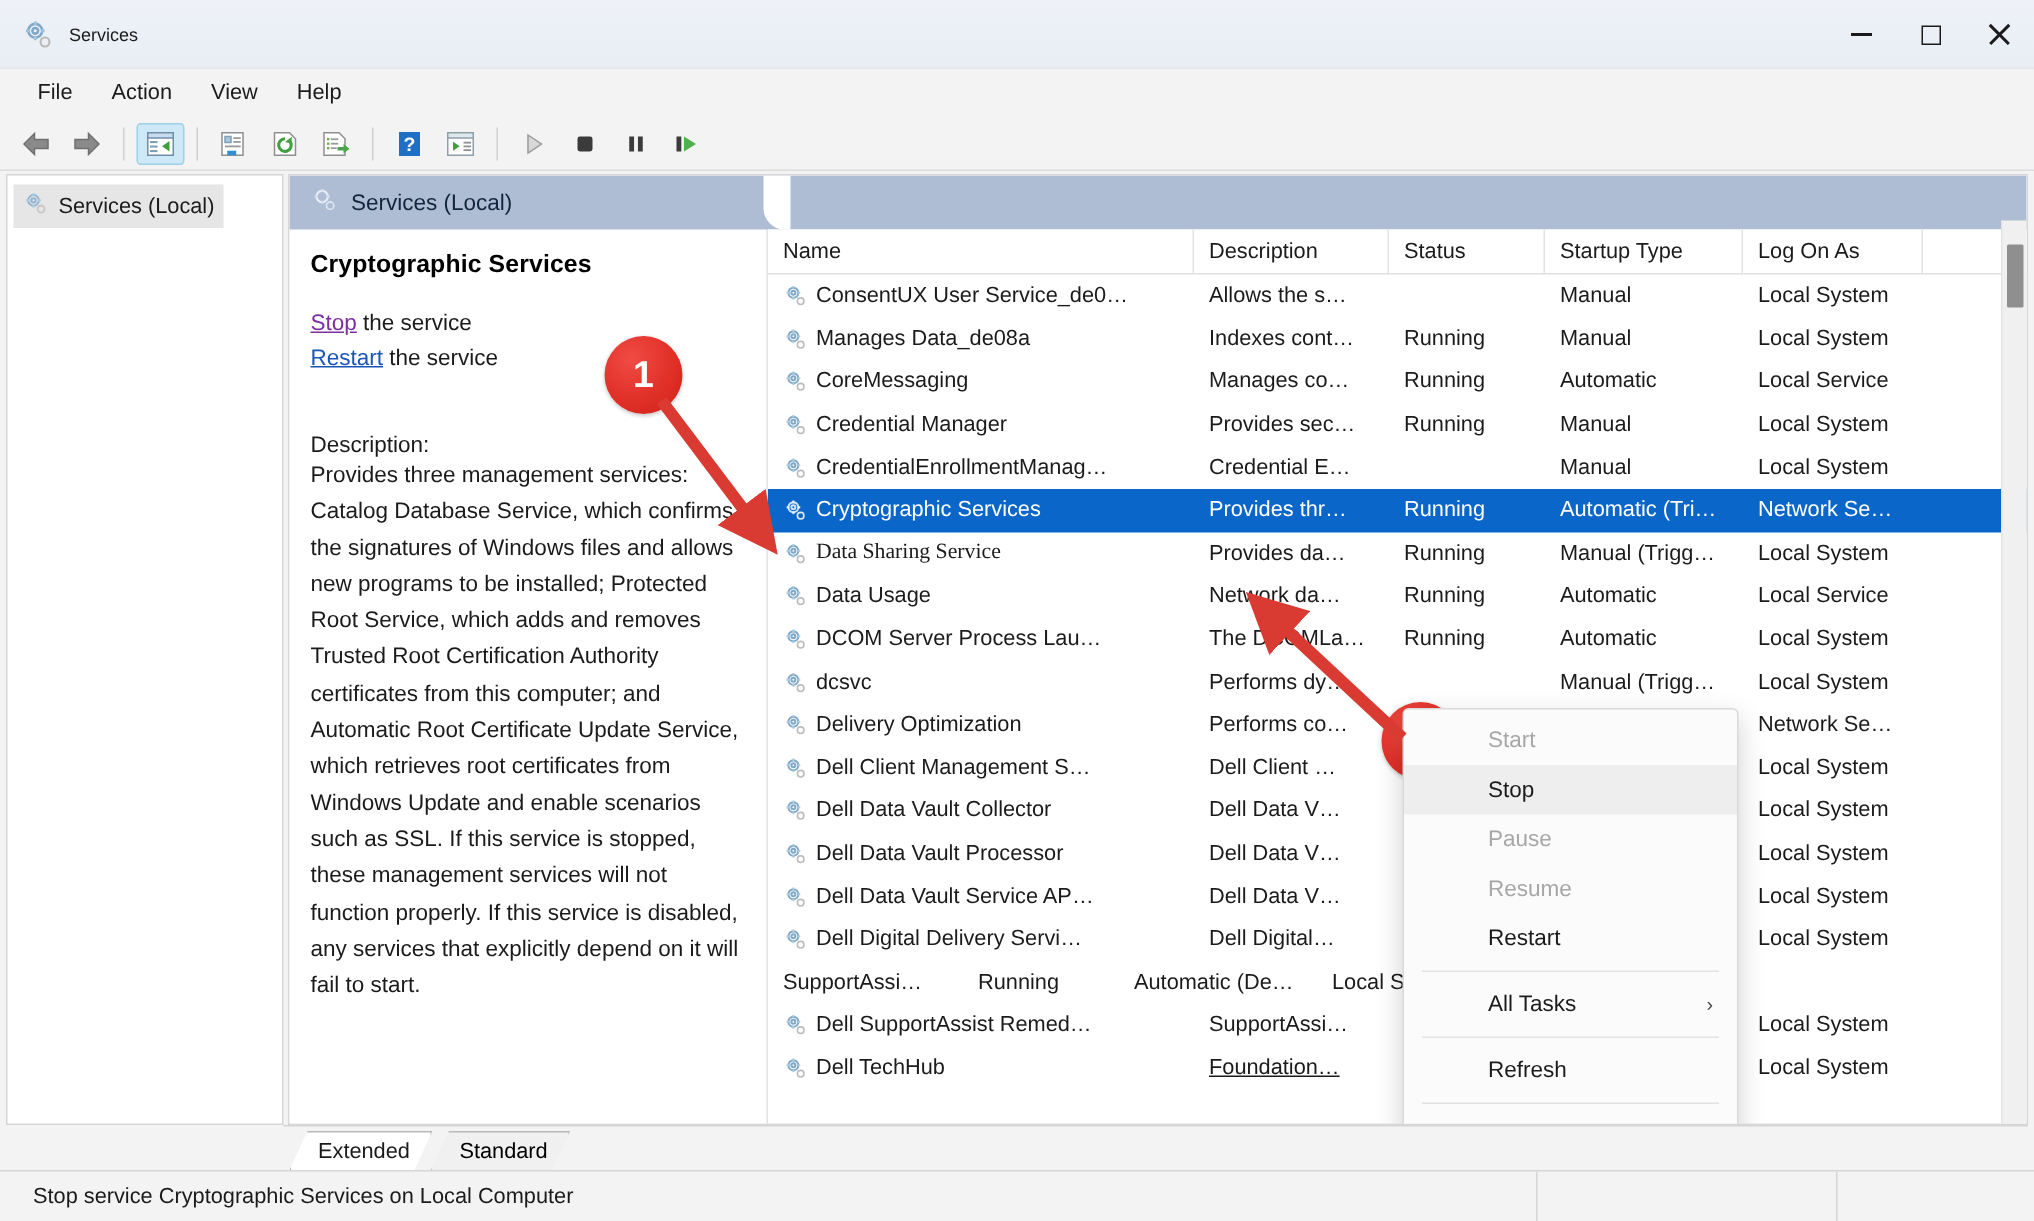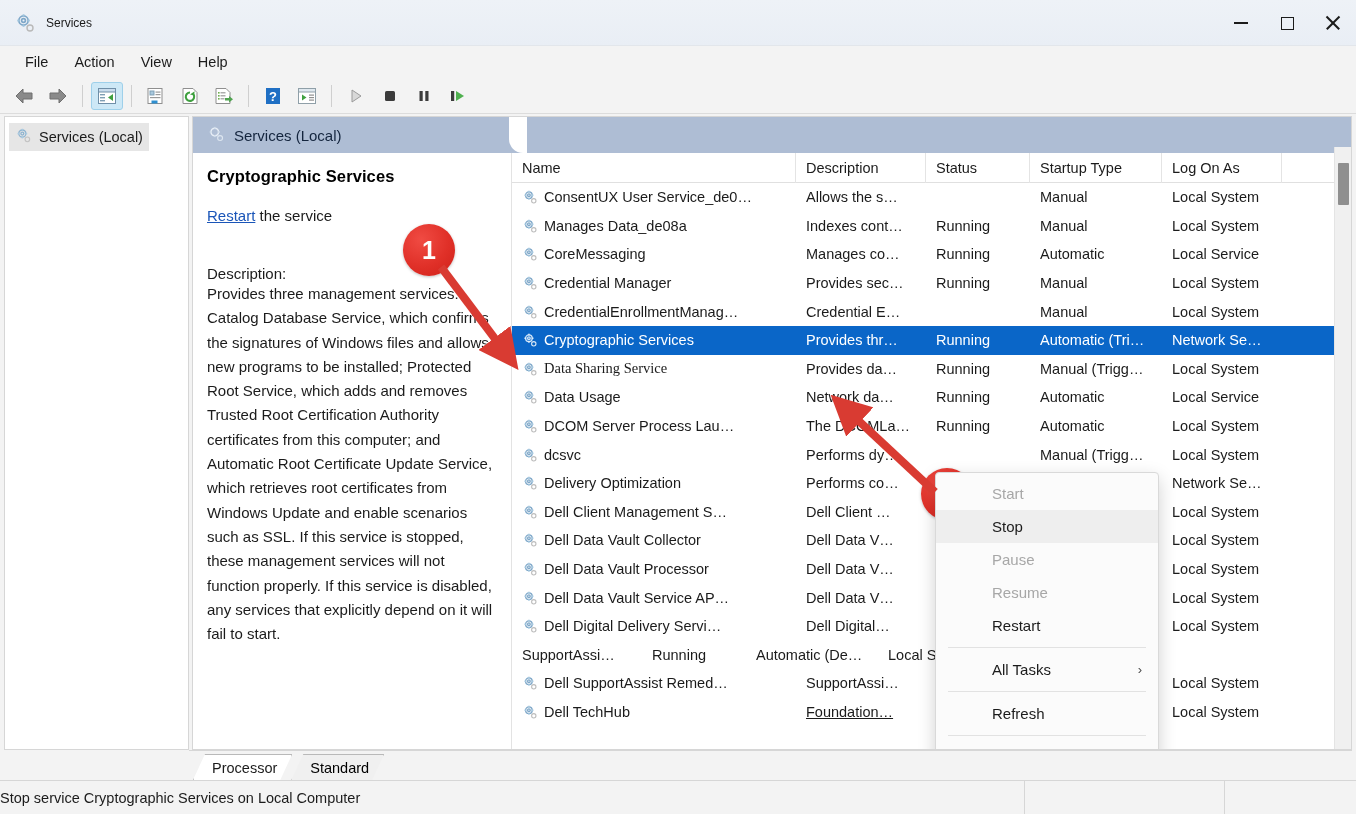--- a/index.html
+++ b/index.html
@@ -199,21 +199,21 @@
   .tab.inactive { background: #f0f0f0; color:#000000; }
 
   
   .statusbar {
     height: 34px; flex: 0 0 34px;
     background: #f3f3f3;
     border-top: 1px solid #d6d6d6;
     display: flex; align-items: center;
     font-size: 14.5px; color:#1b1b1b;
   }
-  .status-seg { height: 34px; display:flex; align-items:center; padding-left: 0; }
+  .status-seg { height: 34px; display:flex; align-items:center; padding-left: 22px; }
   .status-seg.s1 { flex: 0 0 1024px; }
   .status-seg.s2 { flex: 0 0 200px; border-left: 1px solid #d6d6d6; }
   .status-seg.s3 { flex: 1 1 auto; border-left: 1px solid #d6d6d6; }
 
   
   .ctxmenu {
     position: absolute; left: 742px; top: 355px;
     width: 224px;
     background: #fbfbfb;
     border: 1px solid #d9d9d9;
@@ -438,20 +438,23 @@
         <span>Services (Local)</span>
         <span class="pane-header-fold"></span>
       </div>
 
       <div class="pane-content">
 
         <div class="detail">
           <h2>Cryptographic Services</h2>
 
           <div class="svc-link-row">
+            <a class="svc-link stop" href="#">Stop</a><span> the service</span>
+          </div>
+          <div class="svc-link-row">
             <a class="svc-link restart" href="#">Restart</a><span> the service</span>
           </div>
 
           <div class="desc-label">Description:</div>
           <div class="desc-text">Provides three management services: Catalog Database Service, which confirms the signatures of Windows files and allows new programs to be installed; Protected Root Service, which adds and removes Trusted Root Certification Authority certificates from this computer; and Automatic Root Certificate Update Service, which retrieves root certificates from Windows Update and enable scenarios such as SSL. If this service is stopped, these management services will not function properly. If this service is disabled, any services that explicitly depend on it will fail to start.</div>
         </div>
 
         <div class="listwrap">
           <div class="lv-header">
             <div class="lv-th" style="width:284px">
@@ -985,21 +988,21 @@
           <div class="ctxitem bold">
             <span>Properties</span>
           </div>
         </div>
 
     </div>
   </div>
 
   <div class="tabstrip">
     <div class="tab">
-        <span>Processor</span>
+        <span>Extended</span>
       </div>
     <div class="tab inactive">
         <span>Standard</span>
       </div>
   </div>
 
   <div class="statusbar">
     <div class="status-seg s1">Stop service Cryptographic Services on Local Computer</div>
     <div class="status-seg s2"></div>
     <div class="status-seg s3"></div>

